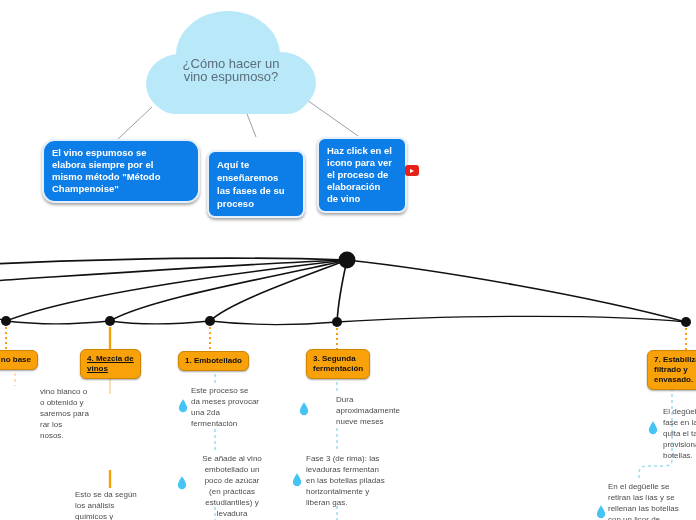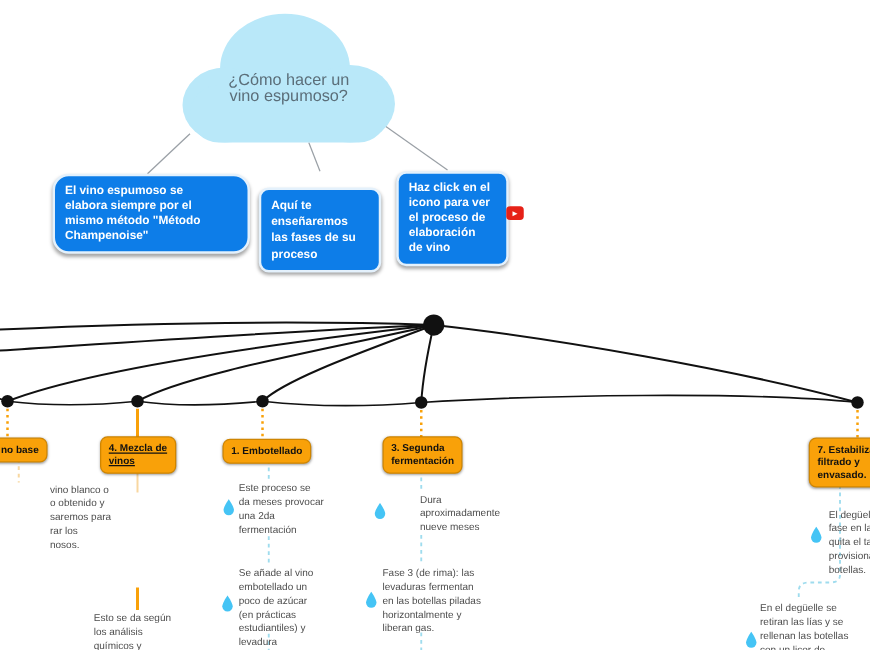--- a/index.html
+++ b/index.html
@@ -140,21 +140,21 @@
 nosos.</div>
 
   <div class="ptext pre" style="left:75px;top:489px;width:100px;">Esto se da según
 los análisis
 químicos y</div>
 
   <div class="ptext pre" style="left:191px;top:385px;width:82px;">Este proceso se
 da meses provocar
 una 2da
 fermentación</div>
-  <div class="ptext pre" style="left:191px;top:453px;width:82px;">Se añade al vino
+  <div class="ptext pre" style="left:191px;top:453px;width:82px;text-align:center;">Se añade al vino
 embotellado un
 poco de azúcar
 (en prácticas
 estudiantiles) y
 levadura</div>
 
   <div class="ptext pre" style="left:314px;top:394px;width:90px;margin-left:22px;">Dura
 aproximadamente
 nueve meses</div>
   <div class="ptext pre" style="left:306px;top:453px;width:96px;">Fase 3 (de rima): las

